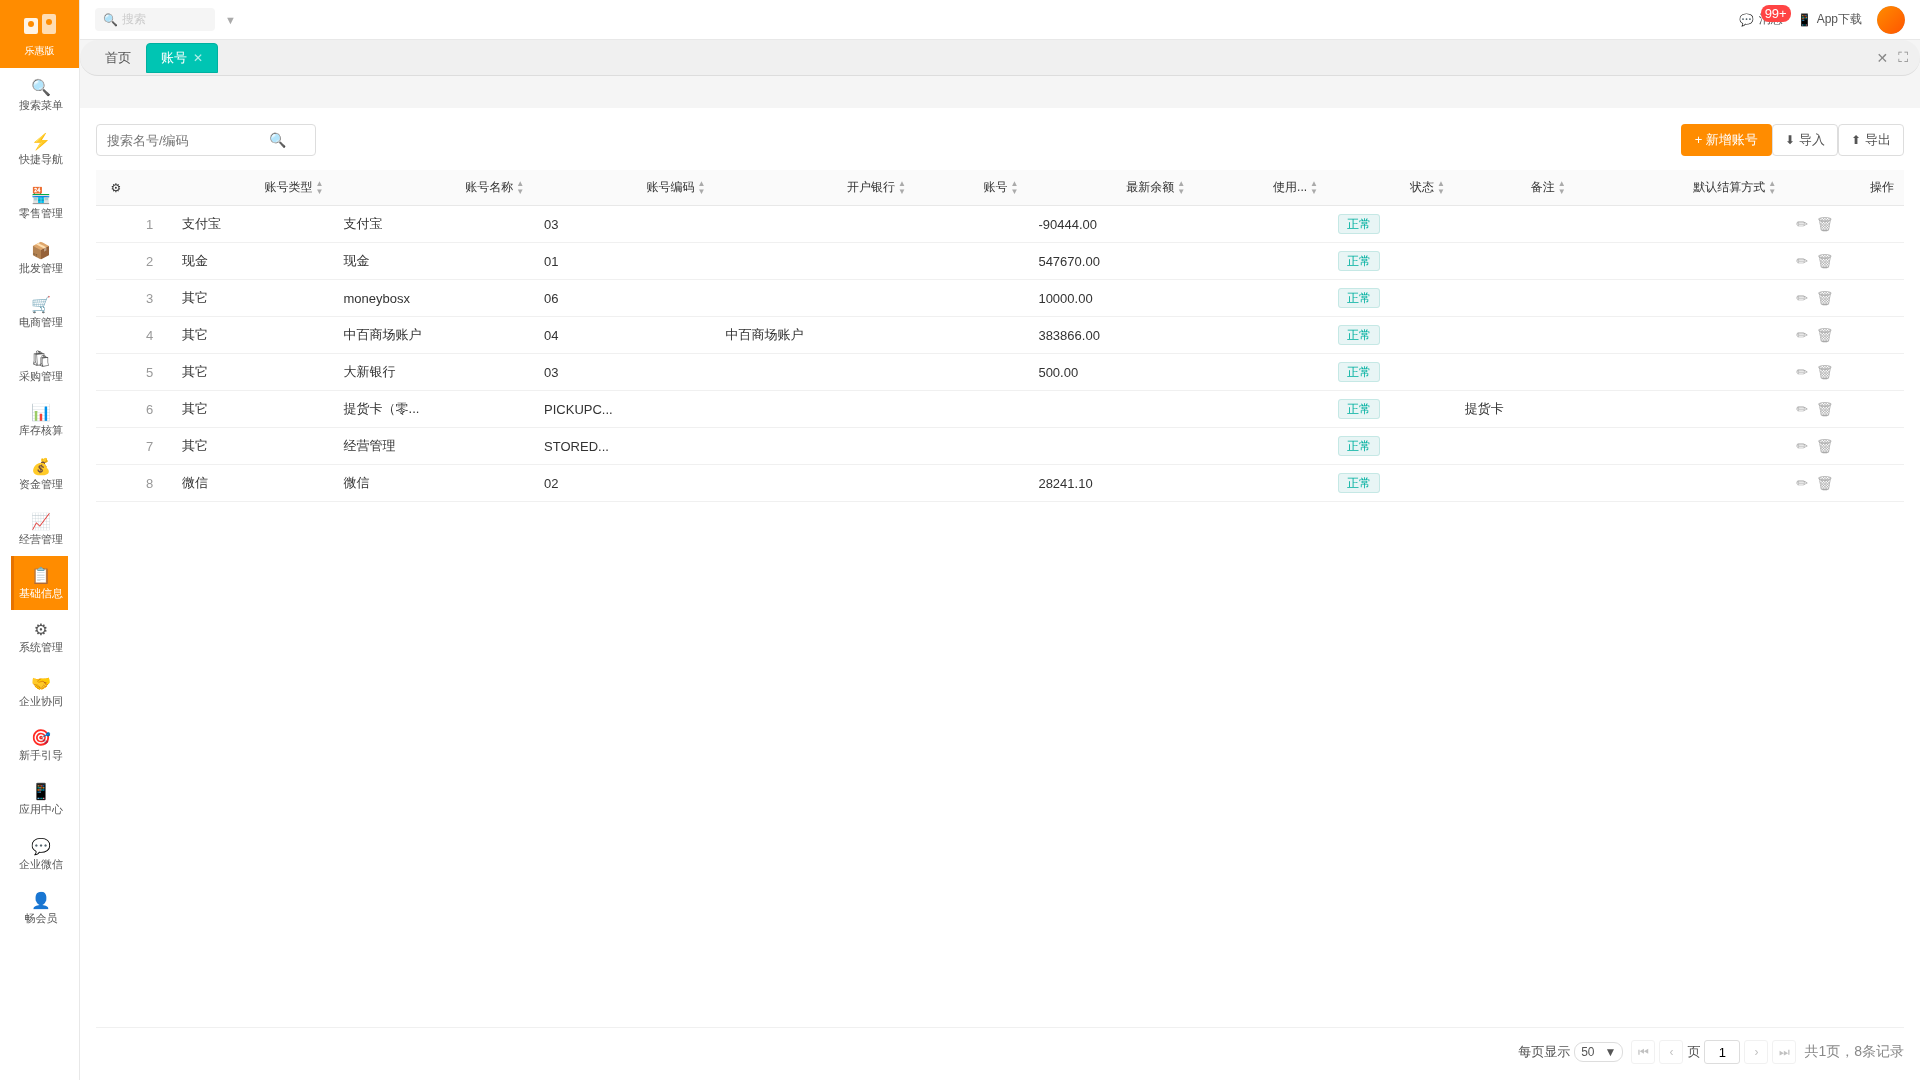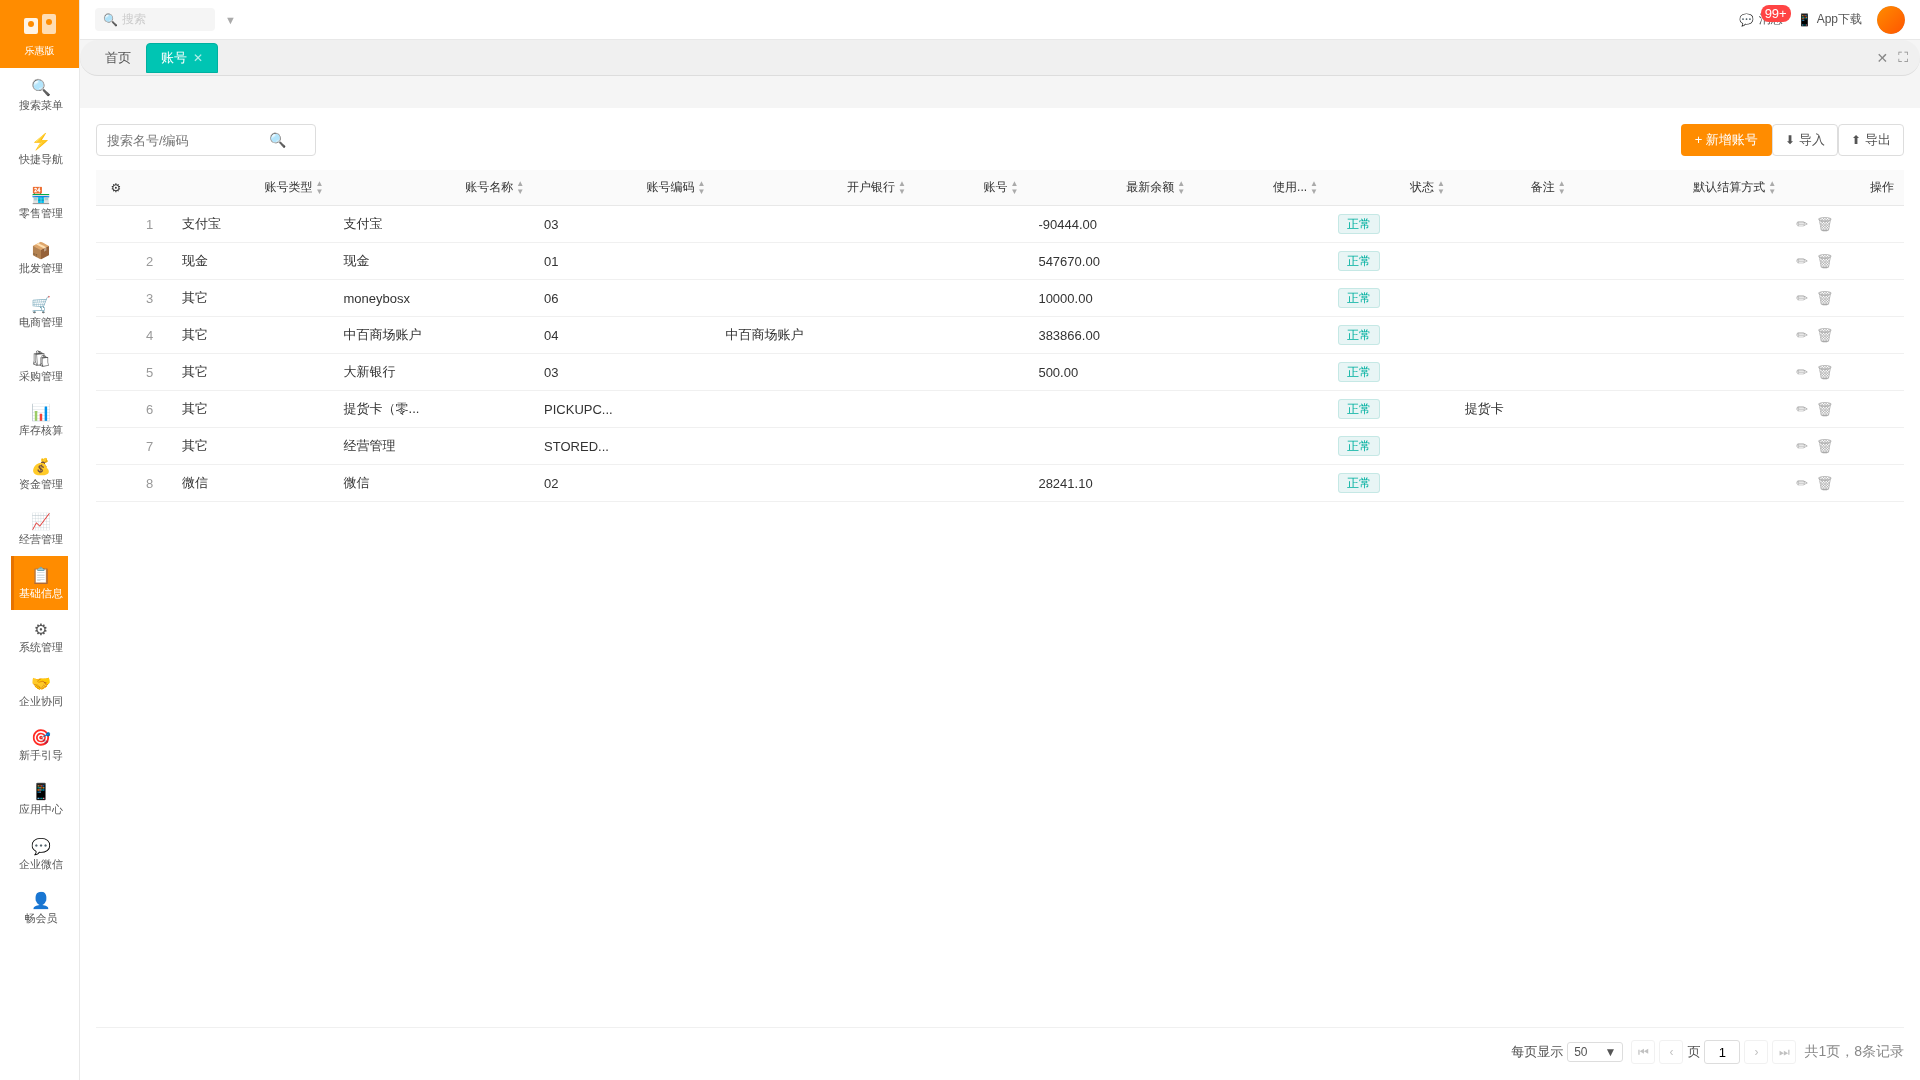--- a/index.html
+++ b/index.html
@@ -339,26 +339,26 @@
       flex-shrink: 0;
       border-top: 1px solid #f0f0f0;
     }
     .page-size-select {
       display: flex;
       align-items: center;
       gap: 4px;
     }
     .page-size-box {
       border: 1px solid #ddd;
-      border-radius: 3px;
+      border-radius: 9px;
       padding: 2px 6px;
       font-size: 12px;
       display: flex;
       align-items: center;
-      gap: 17px;
+      gap: 10px;
       cursor: pointer;
     }
     .page-nav {
       display: flex;
       align-items: center;
       gap: 4px;
     }
     .page-nav-btn {
       border: 1px solid #ddd;
       background: white;

